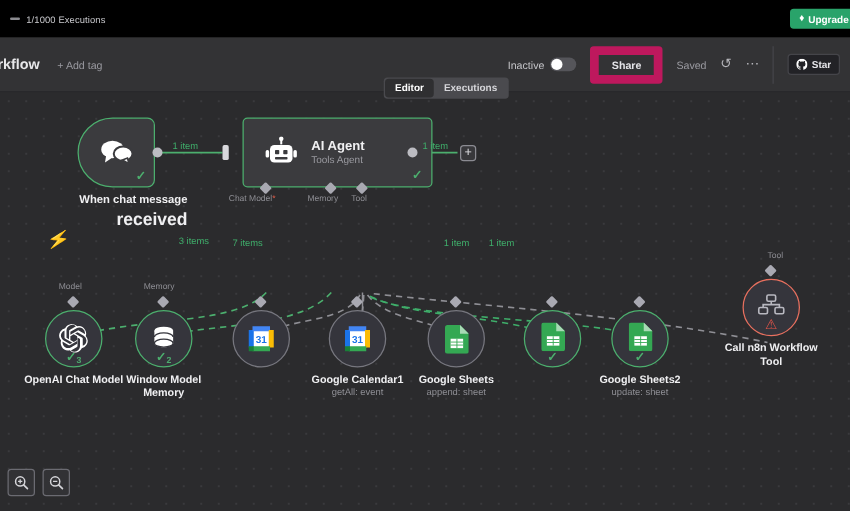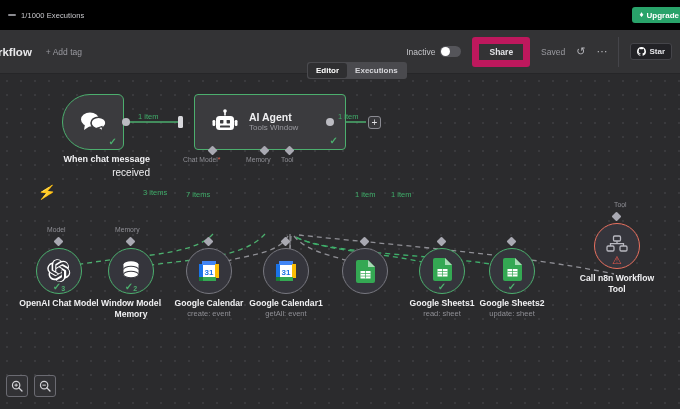--- a/index.html
+++ b/index.html
@@ -298,39 +298,39 @@
       <svg width="28" height="22" viewBox="0 0 28 22">
         <ellipse cx="11" cy="8.5" rx="9" ry="7" fill="#ffffff"></ellipse>
         <path d="M 6 13 L 5 19 L 11 15 Z" fill="#ffffff"></path>
         <ellipse cx="19.5" cy="12" rx="7.5" ry="5.8" fill="#ffffff" stroke="#3b3b3e" stroke-width="1.6"></ellipse>
         <path d="M 23 15.5 L 24 20 L 19 17 Z" fill="#ffffff" stroke="#3b3b3e" stroke-width="1.2"></path>
       </svg>
       <span class="node-check" style="right:6px; bottom:2px;">✓</span>
     </div>
     <div style="position:absolute; left:36px; top:80px; width:114px; text-align:right;">
       <span style="font-size:9px; font-weight:bold; color:#f0f0f2; line-height:1.3; display:block;">When chat message</span>
-      <span style="font-size:10px; font-weight:normal; color:#f0f0f2; line-height:1.3; display:block;">received</span>
+      <span style="font-size:14px; font-weight:bold; color:#f0f0f2; line-height:1.3; display:block;">received</span>
     </div>
     <div class="io-dot" style="left:122px; top:44px;"></div>
 
     <div class="io-in" style="left:178px; top:42px;"></div>
     <div class="agent-node" style="left:182px; top:20px;">
       <svg width="28" height="26" viewBox="0 0 28 26" style="margin-left:16px;">
         <rect x="5" y="7" width="18" height="14" rx="3.5" fill="#ffffff"></rect>
         <rect x="9" y="11" width="3.4" height="3.4" rx="0.6" fill="#3b3b3e"></rect>
         <rect x="15.6" y="11" width="3.4" height="3.4" rx="0.6" fill="#3b3b3e"></rect>
         <rect x="9" y="16.5" width="10" height="2" rx="0.6" fill="#3b3b3e"></rect>
         <rect x="13.2" y="2.5" width="1.6" height="4" fill="#ffffff"></rect>
         <circle cx="14" cy="2" r="1.8" fill="#ffffff"></circle>
         <rect x="1.5" y="11" width="2.8" height="6" rx="1.3" fill="#ffffff"></rect>
         <rect x="23.7" y="11" width="2.8" height="6" rx="1.3" fill="#ffffff"></rect>
       </svg>
       <div style="margin-left:10px;">
         <div class="agent-title">AI Agent</div>
-        <div class="agent-sub">Tools Window</div>
+        <div class="agent-sub">Tools Agent</div>
       </div>
       <span class="node-check" style="right:7px; bottom:3px;">✓</span>
     </div>
     <div class="io-dot" style="left:326px; top:44px;"></div>
     <div class="plus-box" style="left:368px; top:42px;">+</div>
 
     <div class="diamond" style="left:209px; top:73px;"></div>
     <div class="diamond" style="left:261px; top:73px;"></div>
     <div class="diamond" style="left:286px; top:73px;"></div>
 
@@ -400,24 +400,20 @@
         <svg width="22" height="22" viewBox="0 0 22 22">
           <rect x="4" y="4" width="14" height="14" fill="#ffffff"></rect>
           <rect x="1" y="4" width="4" height="14" fill="#1a73e8"></rect>
           <rect x="4" y="1" width="14" height="4" fill="#4285f4"></rect>
           <rect x="17" y="4" width="4" height="14" fill="#fbbc04"></rect>
           <rect x="4" y="17" width="14" height="4" fill="#34a853"></rect>
           <rect x="1" y="17" width="4" height="4" fill="#188038"></rect>
           <text x="11" y="14.5" font-size="8" font-family="Liberation Sans, sans-serif" fill="#1a73e8" text-anchor="middle" font-weight="bold">31</text>
         </svg>
       </div>
-      <div class="rlabel">
-        <span class="nm">Google Calendar</span>
-        <span class="op">create: event</span>
-      </div>
     </div>
 
     <div class="diamond" style="left:282px; top:164px;"></div>
     <div class="rnode" style="left:263px; top:174px;">
       <div class="rcircle">
         <svg width="22" height="22" viewBox="0 0 22 22">
           <rect x="4" y="4" width="14" height="14" fill="#ffffff"></rect>
           <rect x="1" y="4" width="4" height="14" fill="#1a73e8"></rect>
           <rect x="4" y="1" width="14" height="4" fill="#4285f4"></rect>
           <rect x="17" y="4" width="4" height="14" fill="#fbbc04"></rect>
@@ -437,39 +433,39 @@
       <div class="rcircle">
         <svg width="19" height="23" viewBox="0 0 19 23">
           <path d="M2 0h10l7 7v14a2 2 0 0 1-2 2H2a2 2 0 0 1-2-2V2a2 2 0 0 1 2-2z" fill="#34a853"></path>
           <path d="M12 0l7 7h-7z" fill="#a8dab5"></path>
           <rect x="4.5" y="11" width="10" height="7.5" fill="#ffffff"></rect>
           <rect x="4.5" y="13.3" width="10" height="0.7" fill="#34a853"></rect>
           <rect x="4.5" y="15.7" width="10" height="0.7" fill="#34a853"></rect>
           <rect x="9.2" y="11" width="0.7" height="7.5" fill="#34a853"></rect>
         </svg>
       </div>
+      <div class="rlabel">
+        <span class="nm">Google Sheets</span>
+        <span class="op">append: sheet</span>
+      </div>
     </div>
 
     <div class="diamond" style="left:438px; top:164px;"></div>
     <div class="rnode" style="left:419px; top:174px;">
       <div class="rcircle ok">
         <svg width="19" height="23" viewBox="0 0 19 23" style="margin-bottom:4px;">
           <path d="M2 0h10l7 7v14a2 2 0 0 1-2 2H2a2 2 0 0 1-2-2V2a2 2 0 0 1 2-2z" fill="#34a853"></path>
           <path d="M12 0l7 7h-7z" fill="#a8dab5"></path>
           <rect x="4.5" y="11" width="10" height="7.5" fill="#ffffff"></rect>
           <rect x="4.5" y="13.3" width="10" height="0.7" fill="#34a853"></rect>
           <rect x="4.5" y="15.7" width="10" height="0.7" fill="#34a853"></rect>
           <rect x="9.2" y="11" width="0.7" height="7.5" fill="#34a853"></rect>
         </svg>
         <span class="rcheck">✓</span>
       </div>
-      <div class="rlabel">
-        <span class="nm">Google Sheets1</span>
-        <span class="op">read: sheet</span>
-      </div>
     </div>
 
     <div class="diamond" style="left:508px; top:164px;"></div>
     <div class="rnode" style="left:489px; top:174px;">
       <div class="rcircle ok">
         <svg width="19" height="23" viewBox="0 0 19 23" style="margin-bottom:4px;">
           <path d="M2 0h10l7 7v14a2 2 0 0 1-2 2H2a2 2 0 0 1-2-2V2a2 2 0 0 1 2-2z" fill="#34a853"></path>
           <path d="M12 0l7 7h-7z" fill="#a8dab5"></path>
           <rect x="4.5" y="11" width="10" height="7.5" fill="#ffffff"></rect>
           <rect x="4.5" y="13.3" width="10" height="0.7" fill="#34a853"></rect>

